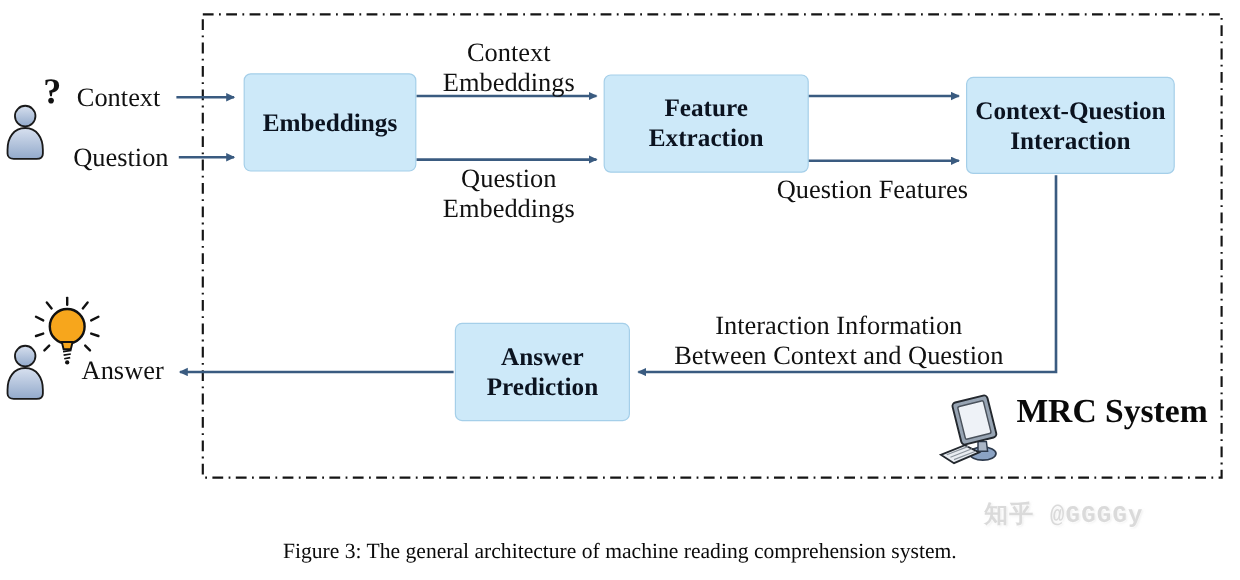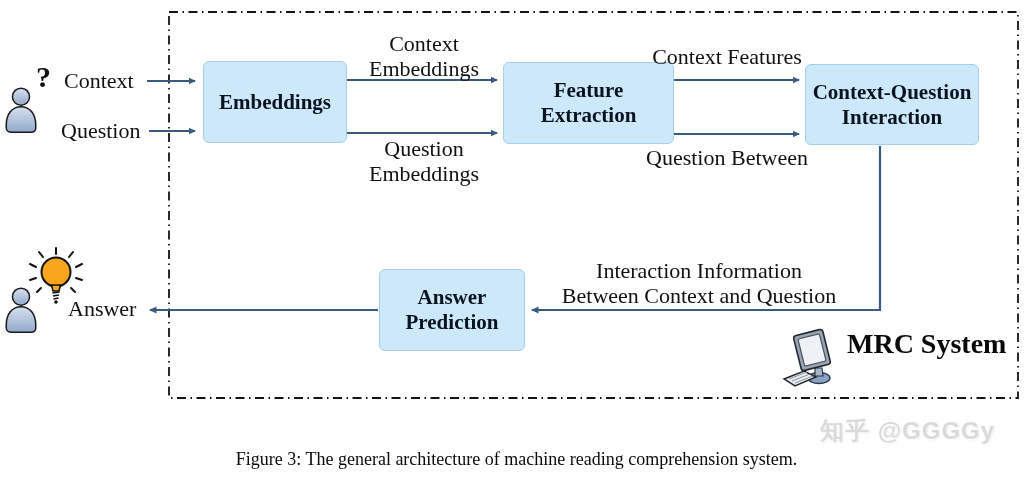--- a/index.html
+++ b/index.html
@@ -34,22 +34,22 @@
   .lbl-answer{left:68px;top:296px;}
   .qmark{position:absolute;left:36px;top:60px;font-size:30px;font-weight:bold;color:#111;}
   .person{position:absolute;width:38px;height:48px;}
   .person-top{left:2px;top:86px;}
   .person-bottom{left:2px;top:286px;}
   .bulb{position:absolute;left:28px;top:247px;width:56px;height:62px;}
   .mrc{position:absolute;left:782px;top:328px;display:flex;gap:5px;}
   .mrc-text{font-weight:bold;font-size:28px;color:#0a0a0a;white-space:nowrap;}
   .mrc-icon{width:60px;height:62px;}
   .watermark{
-    position:absolute;left:820px;top:415px;font-family:Liberation Sans, sans-serif;
-    font-weight:bold;font-size:24px;color:#dadada;letter-spacing:1px;
+    position:absolute;left:820px;top:415px;font-family:Liberation Mono, monospace;
+    font-weight:bold;font-size:20px;color:#dadada;letter-spacing:1px;
     text-shadow:0 1px 1px rgba(255,255,255,.95),1px 1px 2px rgba(200,200,200,.35);
     white-space:nowrap;
   }
   .caption{
     position:absolute;left:0;right:0;top:449px;text-align:center;
     font-size:18px;color:#0a0a0a;white-space:nowrap;
   }
 </style>
 </head>
 <body>
@@ -119,22 +119,21 @@
 Extraction</div>
   <div class="node node-cqi">Context-Question
 Interaction</div>
   <div class="node node-answer">Answer
 Prediction</div>
 
   <div class="edge-label el-ce">Context
 Embeddings</div>
   <div class="edge-label el-qe">Question
 Embeddings</div>
-  <div class="edge-label el-cf">Context Features</div>
-  <div class="edge-label el-qf">Question Between</div>
+  <div class="edge-label el-qf">Question Features</div>
   <div class="edge-label el-ii">Interaction Information
 Between Context and Question</div>
 
   <div class="mrc">
     <svg class="mrc-icon" viewBox="0 0 60 62">
       <ellipse cx="37" cy="50" rx="11" ry="5.5" fill="#8ba3c4" stroke="#2d3a4c" stroke-width="1.4"></ellipse>
       <path d="M33,40 L40,40 L41,48 L33,48 Z" fill="#aab6c6" stroke="#2d3a4c" stroke-width="1.2"></path>
       <g transform="rotate(-14 30 22)">
         <rect x="15" y="4" width="30" height="36" rx="3" fill="#97a4b3" stroke="#23282e" stroke-width="1.6"></rect>
         <rect x="19" y="8" width="22" height="28" rx="1.5" fill="#eef2f7" stroke="#4a525c" stroke-width="1.2"></rect>

